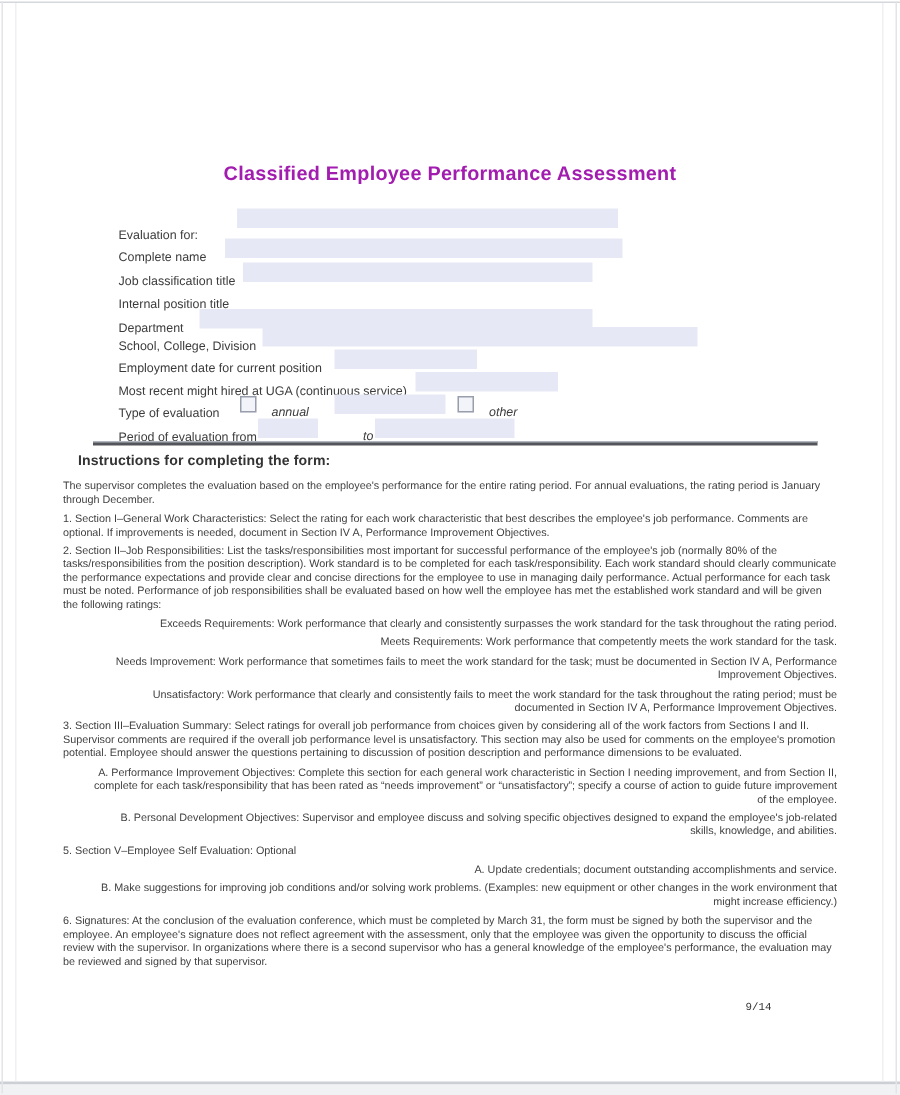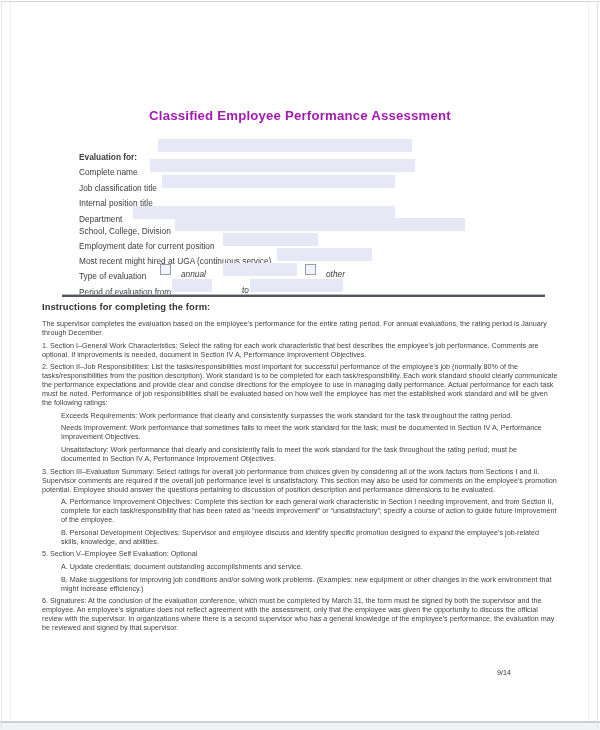--- a/index.html
+++ b/index.html
@@ -18,49 +18,49 @@
   .line-right-outer{left:597px;top:1px;width:1px;height:728px;background:#e3e4e7;}
 
   .title{
     position:absolute;left:0;right:0;top:108px;margin:0;
     text-align:center;font-size:13.2px;font-weight:bold;color:#a21caf;
     letter-spacing:0.2px;
   }
 
   .row{position:absolute;left:79px;right:40px;height:14px;}
   .lbl{font-size:8.3px;color:#3c3c3c;white-space:nowrap;}
-  .bold{font-weight:bold;}
+  .bold{font-weight:normal;}
   .box{
     position:absolute;top:-2px;height:13px;
     background:var(--field-box,#e6e9f5);
   }
   .cbx{
     position:absolute;top:-1px;width:11px;height:11px;box-sizing:border-box;
     background:#f3f4fa;border:1px solid var(--checkbox-border,#989eab);
   }
   .inline-lbl{position:absolute;top:4px;font-size:8.3px;color:#3c3c3c;white-space:nowrap;font-style:italic;}
 
   .separator{
     position:absolute;left:62px;top:294px;width:483px;height:2px;
     background:var(--separator,#54555b);border-top:1px solid #b2b6bf;
   }
 
   .instructions{position:absolute;left:42px;top:301px;width:516px;}
   .instructions h2{
-    margin:0 0 7px 0;font-size:9.4px;font-weight:bold;color:#333333;
+    margin:0 0 7px 10px;font-size:9.4px;font-weight:bold;color:#333333;
     letter-spacing:0.1px;
   }
   .instructions p{
     margin:0 0 3.6px 0;font-size:7.2px;line-height:9px;
     color:var(--body-text,#3f3f3f);
   }
-  .instructions p.indent{margin-left:19px;}
+  .instructions p.indent{margin-left:19px;text-align:right;}
 
   .pagenum{
-    position:absolute;left:497px;top:668px;font-size:7.2px;color:#333333;
+    position:absolute;left:497px;top:668px;font-size:7.2px;color:#333333;font-family:Liberation Mono, monospace;
   }
 </style>
 </head>
 <body>
 
 <div class="hairline line-top"></div>
 <div class="hairline line-bottom"></div>
 <div class="hairline strip-bottom"></div>
 <div class="hairline line-left-outer"></div>
 <div class="hairline line-left-inner"></div>
@@ -127,24 +127,25 @@
 </div>
 
 <div class="separator"></div>
 
 <div class="instructions">
   <h2>Instructions for completing the form:</h2>
   <p>The supervisor completes the evaluation based on the employee's performance for the entire rating period. For annual evaluations, the rating period is January through December.</p>
   <p>1. Section I–General Work Characteristics: Select the rating for each work characteristic that best describes the employee's job performance. Comments are optional. If improvements is needed, document in Section IV A, Performance Improvement Objectives.</p>
   <p>2. Section II–Job Responsibilities: List the tasks/responsibilities most important for successful performance of the employee's job (normally 80% of the tasks/responsibilities from the position description). Work standard is to be completed for each task/responsibility. Each work standard should clearly communicate the performance expectations and provide clear and concise directions for the employee to use in managing daily performance. Actual performance for each task must be noted. Performance of job responsibilities shall be evaluated based on how well the employee has met the established work standard and will be given the following ratings:</p>
   <p class="indent">Exceeds Requirements: Work performance that clearly and consistently surpasses the work standard for the task throughout the rating period.</p>
+  <p class="indent">Meets Requirements: Work performance that competently meets the work standard for the task.</p>
   <p class="indent">Needs Improvement: Work performance that sometimes fails to meet the work standard for the task; must be documented in Section IV A, Performance Improvement Objectives.</p>
   <p class="indent">Unsatisfactory: Work performance that clearly and consistently fails to meet the work standard for the task throughout the rating period; must be documented in Section IV A, Performance Improvement Objectives.</p>
   <p>3. Section III–Evaluation Summary: Select ratings for overall job performance from choices given by considering all of the work factors from Sections I and II. Supervisor comments are required if the overall job performance level is unsatisfactory. This section may also be used for comments on the employee's promotion potential. Employee should answer the questions pertaining to discussion of position description and performance dimensions to be evaluated.</p>
   <p class="indent">A. Performance Improvement Objectives: Complete this section for each general work characteristic in Section I needing improvement, and from Section II, complete for each task/responsibility that has been rated as “needs improvement” or “unsatisfactory”; specify a course of action to guide future improvement of the employee.</p>
-  <p class="indent">B. Personal Development Objectives: Supervisor and employee discuss and identify specific promotion designed to expand the employee's job-related skills, knowledge, and abilities.</p>
+  <p class="indent">B. Personal Development Objectives: Supervisor and employee discuss and solving specific objectives designed to expand the employee's job-related skills, knowledge, and abilities.</p>
   <p>5. Section V–Employee Self Evaluation: Optional</p>
   <p class="indent">A. Update credentials; document outstanding accomplishments and service.</p>
   <p class="indent">B. Make suggestions for improving job conditions and/or solving work problems. (Examples: new equipment or other changes in the work environment that might increase efficiency.)</p>
   <p>6. Signatures: At the conclusion of the evaluation conference, which must be completed by March 31, the form must be signed by both the supervisor and the employee. An employee's signature does not reflect agreement with the assessment, only that the employee was given the opportunity to discuss the official review with the supervisor. In organizations where there is a second supervisor who has a general knowledge of the employee's performance, the evaluation may be reviewed and signed by that supervisor.</p>
 </div>
 
 <div class="pagenum">9/14</div>
 
 </body></html>

